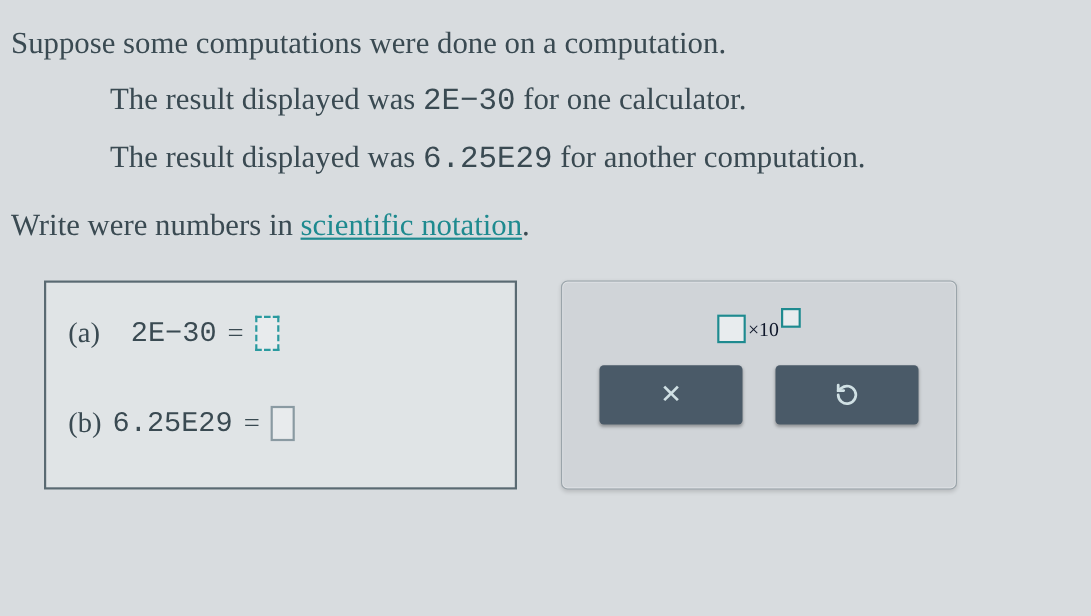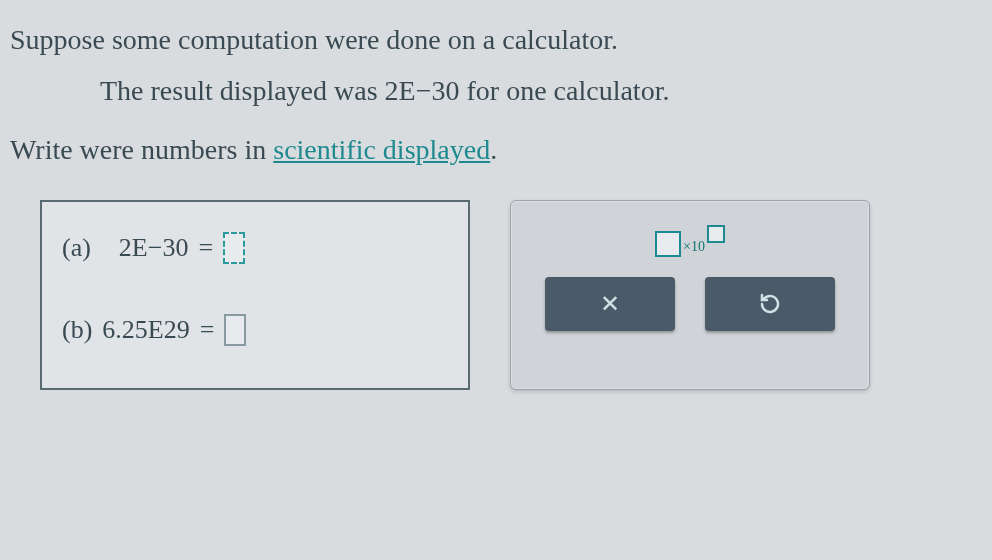--- a/index.html
+++ b/index.html
@@ -22,21 +22,21 @@
     margin-bottom: 12px;
   }
   .indent {
     padding-left: 90px;
   }
   .sn-link {
     color: #1e8a8f;
     text-decoration: underline;
   }
   .math {
-    font-family: Liberation Serif, serif;
+    font-family: Liberation Mono, monospace;
   }
   .bottom-row {
     display: flex;
     gap: 40px;
     margin-top: 30px;
     padding-left: 30px;
   }
   .answer-box {
     border: 2px solid #5a6a72;
     background: #e0e4e6;
@@ -96,24 +96,24 @@
     height: 22px;
     border: 2px solid #1e8a8f;
     background: #e8ecee;
   }
   .template-box.exp {
     width: 14px;
     height: 14px;
     margin-bottom: 14px;
   }
   .x10 {
-    font-size: 14px;
+    font-size: 18px;
     align-self: flex-end;
     margin-bottom: 2px;
-    color: #0f766e;
+    color: #0f172a;
   }
   .btn-row {
     display: flex;
     gap: 30px;
     justify-content: center;
   }
   .tool-btn {
     width: 130px;
     height: 54px;
     background: #4a5a68;
@@ -127,29 +127,32 @@
     justify-content: center;
     box-shadow: 0 2px 3px rgba(0,0,0,0.3);
   }
   .x-icon::before { content: "✕"; }
   .reset-svg { width: 24px; height: 24px; }
 </style>
 </head>
 <body>
 
 <div class="content">
-  <div class="line">Suppose some computation were done on a calculator.</div>
+  <div class="line">Suppose some computations were done on a computation.</div>
 
   <div class="line indent">
     <span>The result displayed was </span><span class="math">2E−30</span><span> for one calculator.</span>
   </div>
 
+  <div class="line indent">
+    <span>The result displayed was </span><span class="math">6.25E29</span><span> for another computation.</span>
+  </div>
 
   <div class="line" style="margin-top:20px">
-    <span>Write were numbers in </span><span class="sn-link">scientific displayed</span><span>.</span>
+    <span>Write were numbers in </span><span class="sn-link">scientific notation</span><span>.</span>
   </div>
 
   <div class="bottom-row">
     <div class="answer-box">
       <div class="answer-line">
         <span>(a)</span>
         <span style="width:8px"></span>
         <span class="math">2E−30</span>
         <span>=</span>
         <span class="input-slot active"></span>

